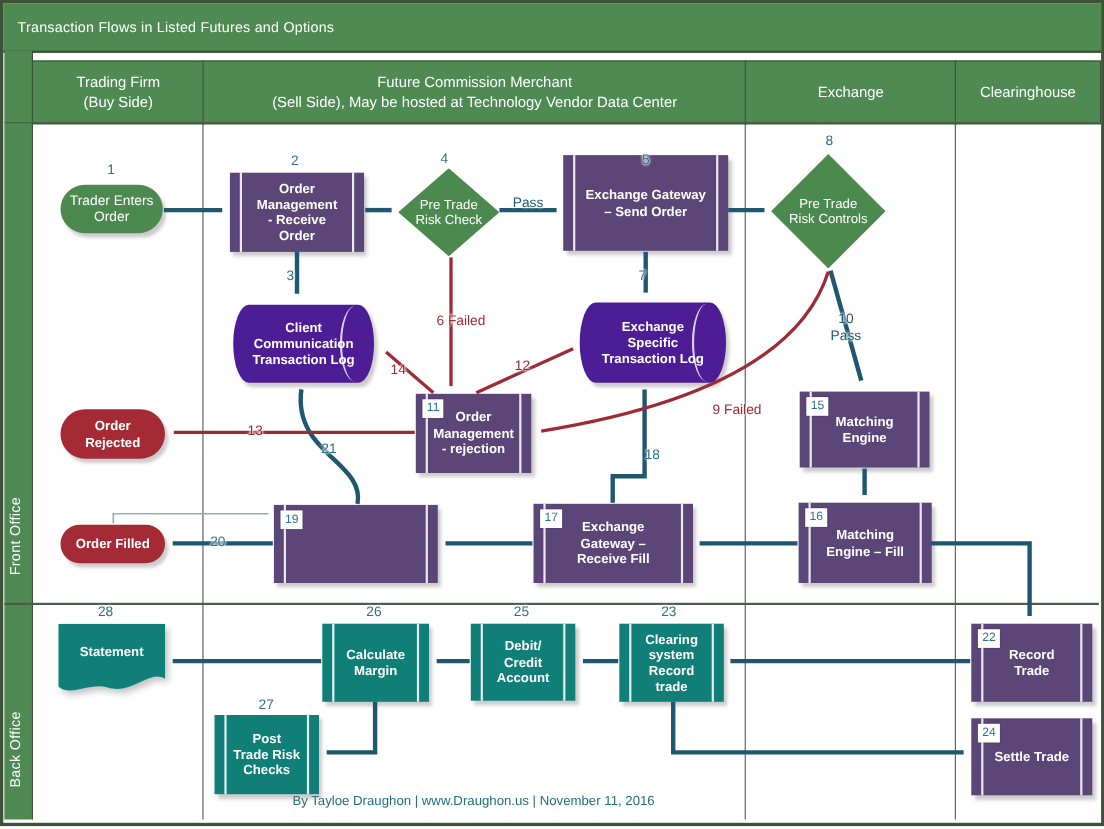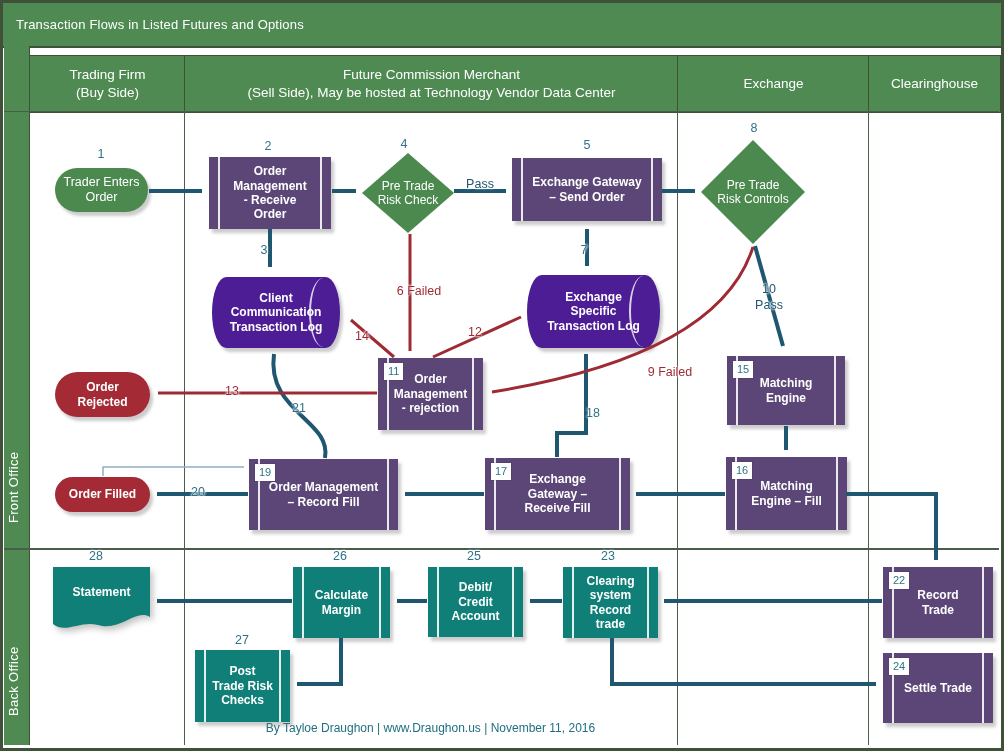--- a/index.html
+++ b/index.html
@@ -126,39 +126,38 @@
 Order</span></div>
       <div class="node purple bars" style="left: 209px; top: 157px; width: 122px; height: 72px;"><div class="bar bl"></div><div class="bar br"></div><span class="txt">Order
 Management
 - Receive
 Order</span></div>
       <div class="node cylinder" style="left: 212px; top: 277px; width: 128px; height: 71px;"><div class="cap"></div><span class="txt">Client
 Communication
 Transaction Log</span></div>
       <div class="node diamond" style="left: 362px; top: 153px; width: 92px; height: 80px;"><span class="txt">Pre Trade
 Risk Check</span></div>
-      <div class="node purple bars" style="left: 512px; top: 158px; width: 150px; height: 63px;"><div class="bar bl"></div><div class="bar br"></div><span class="txt">Exchange Gateway
+      <div class="node purple bars" style="left: 512px; top: 141px; width: 150px; height: 87px;"><div class="bar bl"></div><div class="bar br"></div><span class="txt">Exchange Gateway
 – Send Order</span></div>
       <div class="node cylinder" style="left: 527px; top: 275px; width: 133px; height: 73px;"><div class="cap"></div><span class="txt">Exchange
 Specific
 Transaction Log</span></div>
       <div class="node diamond" style="left: 701px; top: 140px; width: 104px; height: 104px;"><span class="txt">Pre Trade
 Risk Controls</span></div>
       <div class="node purple bars" style="left: 378px; top: 358px; width: 105px; height: 72px;"><div class="bar bl"></div><div class="bar br"></div><span class="badge">11</span><span class="txt">Order
 Management
 - rejection</span></div>
       <div class="node purple bars" style="left: 727px; top: 356px; width: 118px; height: 69px;"><div class="bar bl"></div><div class="bar br"></div><span class="badge">15</span><span class="txt">Matching
 Engine</span></div>
       <div class="node purple bars" style="left: 726px; top: 457px; width: 121px; height: 73px;"><div class="bar bl"></div><div class="bar br"></div><span class="badge">16</span><span class="txt">Matching
 Engine – Fill</span></div>
       <div class="node purple bars" style="left: 485px; top: 458px; width: 145px; height: 72px;"><div class="bar bl"></div><div class="bar br"></div><span class="badge">17</span><span class="txt">Exchange
 Gateway –
 Receive Fill</span></div>
-      <div class="node purple bars" style="left: 249px; top: 459px; width: 149px; height: 71px;"><div class="bar bl"></div><div class="bar br"></div><span class="badge">19</span><span class="txt">Order Management
-– Record Fill</span></div>
+      <div class="node purple bars" style="left: 249px; top: 459px; width: 149px; height: 71px;"><div class="bar bl"></div><div class="bar br"></div><span class="badge">19</span></div>
       <div class="node stadium redfill" style="left: 55px; top: 372px; width: 95px; height: 45px; border-radius: 22.5px;"><span class="txt">Order
 Rejected</span></div>
       <div class="node stadium redfill" style="left: 55px; top: 477px; width: 95px; height: 35px; border-radius: 17.5px;"><span class="txt">Order Filled</span></div>
       <div class="node doc" style="left: 53px; top: 567px; width: 97px; height: 66px;"><svg width="97" height="66" viewBox="0 0 97 66">
       <path d="M0,0 H97 V50 C83,41 67,65 45,58 C28,53 12,67 0,57 Z" fill="#0F7F78"></path>
         </svg><span class="txt">Statement</span></div>
       <div class="node tealbox bars" style="left: 293px; top: 567px; width: 97px; height: 71px;"><div class="bar bl"></div><div class="bar br"></div><span class="txt">Calculate
 Margin</span></div>
       <div class="node tealbox bars" style="left: 428px; top: 567px; width: 95px; height: 70px;"><div class="bar bl"></div><div class="bar br"></div><span class="txt">Debit/
 Credit

